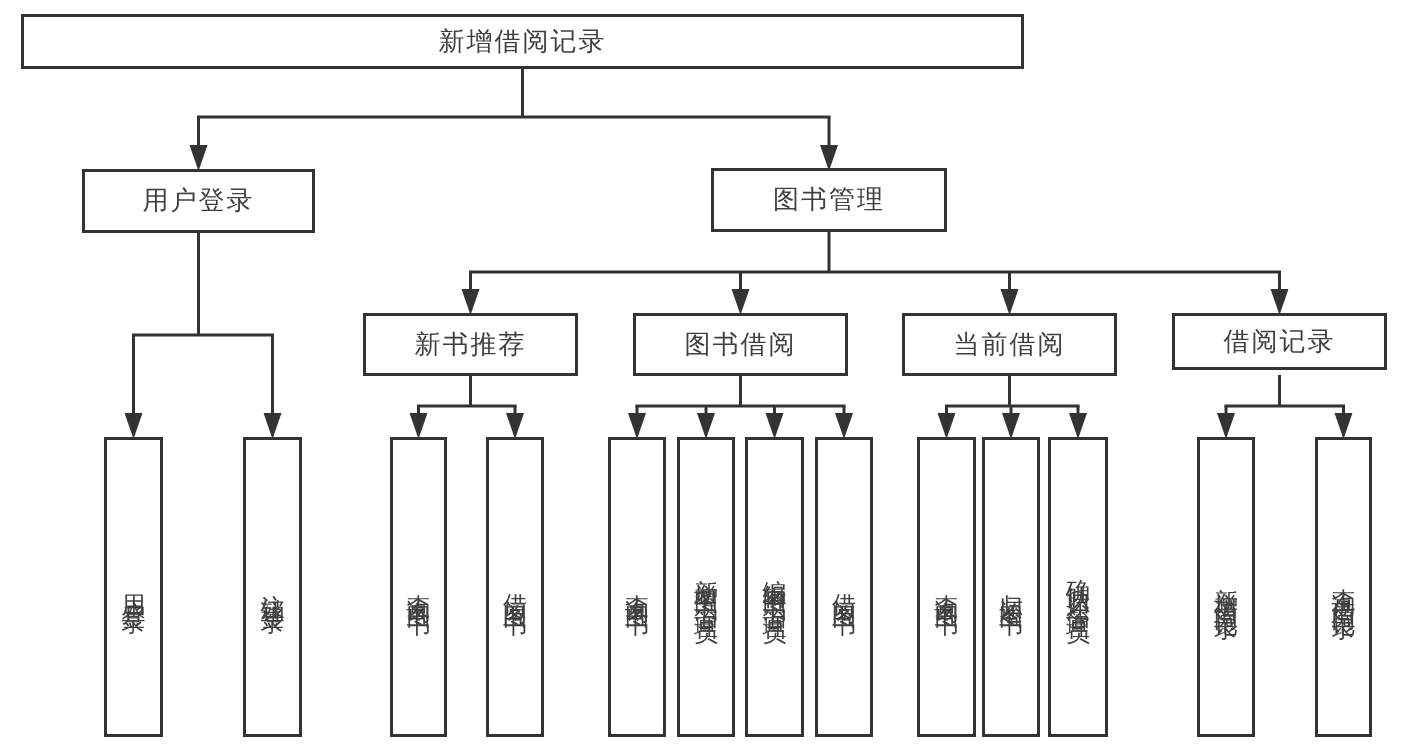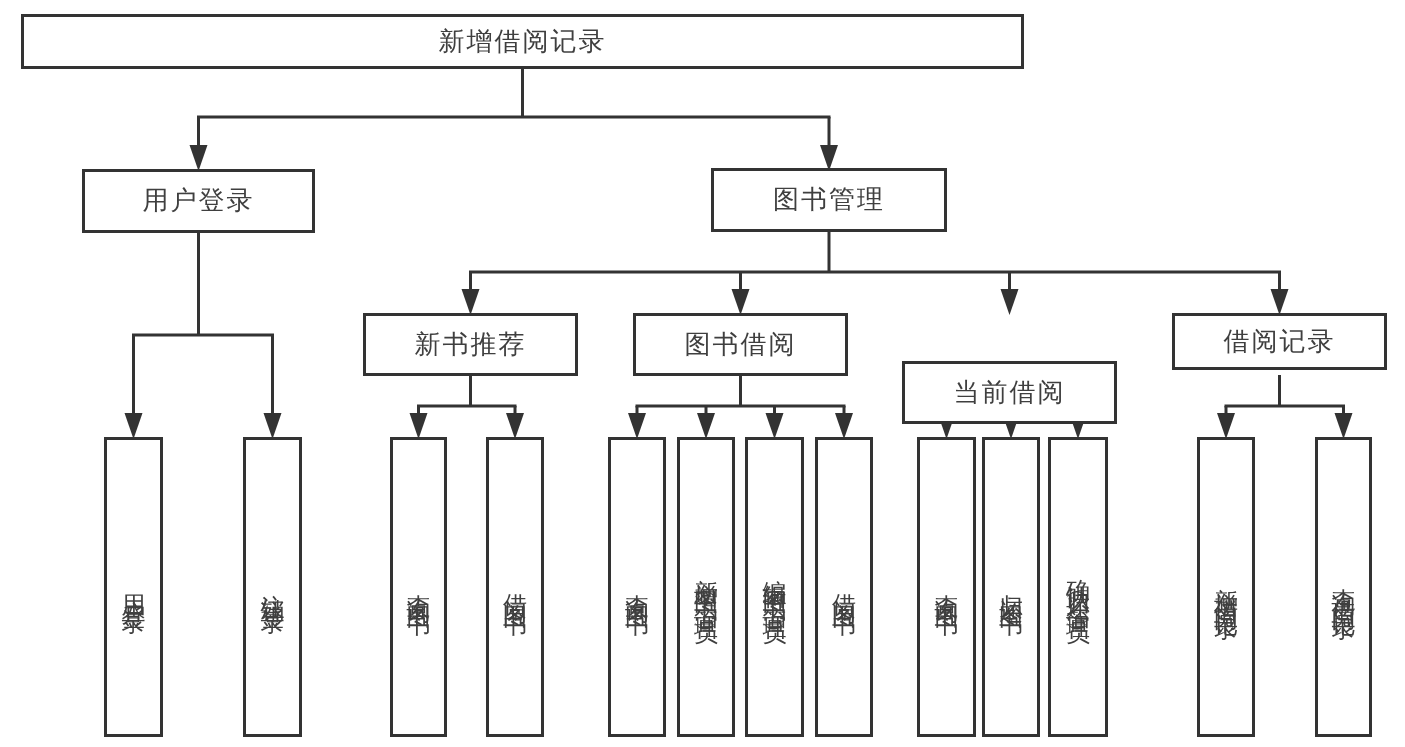--- a/index.html
+++ b/index.html
@@ -118,20 +118,20 @@
     <div class="node vertical" style="left: 243px; top: 437px; width: 59px; height: 300px;">注销登录</div>
     <div class="node" style="left: 363px; top: 313px; width: 215px; height: 63px;">新书推荐</div>
     <div class="node" style="left: 711px; top: 168px; width: 236px; height: 64px;">图书管理</div>
     <div class="node vertical" style="left: 390px; top: 437px; width: 57px; height: 300px;">查询图书</div>
     <div class="node vertical" style="left: 486px; top: 437px; width: 58px; height: 300px;">借阅图书</div>
     <div class="node" style="left: 633px; top: 313px; width: 215px; height: 63px;">图书借阅</div>
     <div class="node vertical" style="left: 608px; top: 437px; width: 58px; height: 300px;">查询图书</div>
     <div class="node vertical" style="left: 677px; top: 437px; width: 58px; height: 300px;">新增图书（管理员）</div>
     <div class="node vertical" style="left: 745px; top: 437px; width: 59px; height: 300px;">编辑图书（管理员）</div>
     <div class="node vertical" style="left: 815px; top: 437px; width: 58px; height: 300px;">借阅图书</div>
-    <div class="node" style="left: 902px; top: 313px; width: 215px; height: 63px; margin-top: 48px;">当前借阅</div>
+    <div class="node" style="left: 902px; top: 313px; width: 215px; height: 63px;">当前借阅</div>
     <div class="node vertical" style="left: 917px; top: 437px; width: 59px; height: 300px;">查询图书</div>
     <div class="node vertical" style="left: 982px; top: 437px; width: 58px; height: 300px;">归还图书</div>
     <div class="node vertical" style="left: 1048px; top: 437px; width: 60px; height: 300px;">确认归还（管理员）</div>
     <div class="node" style="left: 1172px; top: 313px; width: 215px; height: 57px;">借阅记录</div>
     <div class="node vertical" style="left: 1197px; top: 437px; width: 58px; height: 300px;">新增借阅记录</div>
     <div class="node vertical" style="left: 1315px; top: 437px; width: 57px; height: 300px;">查询借阅记录</div>
   </div>
 
 </body></html>

